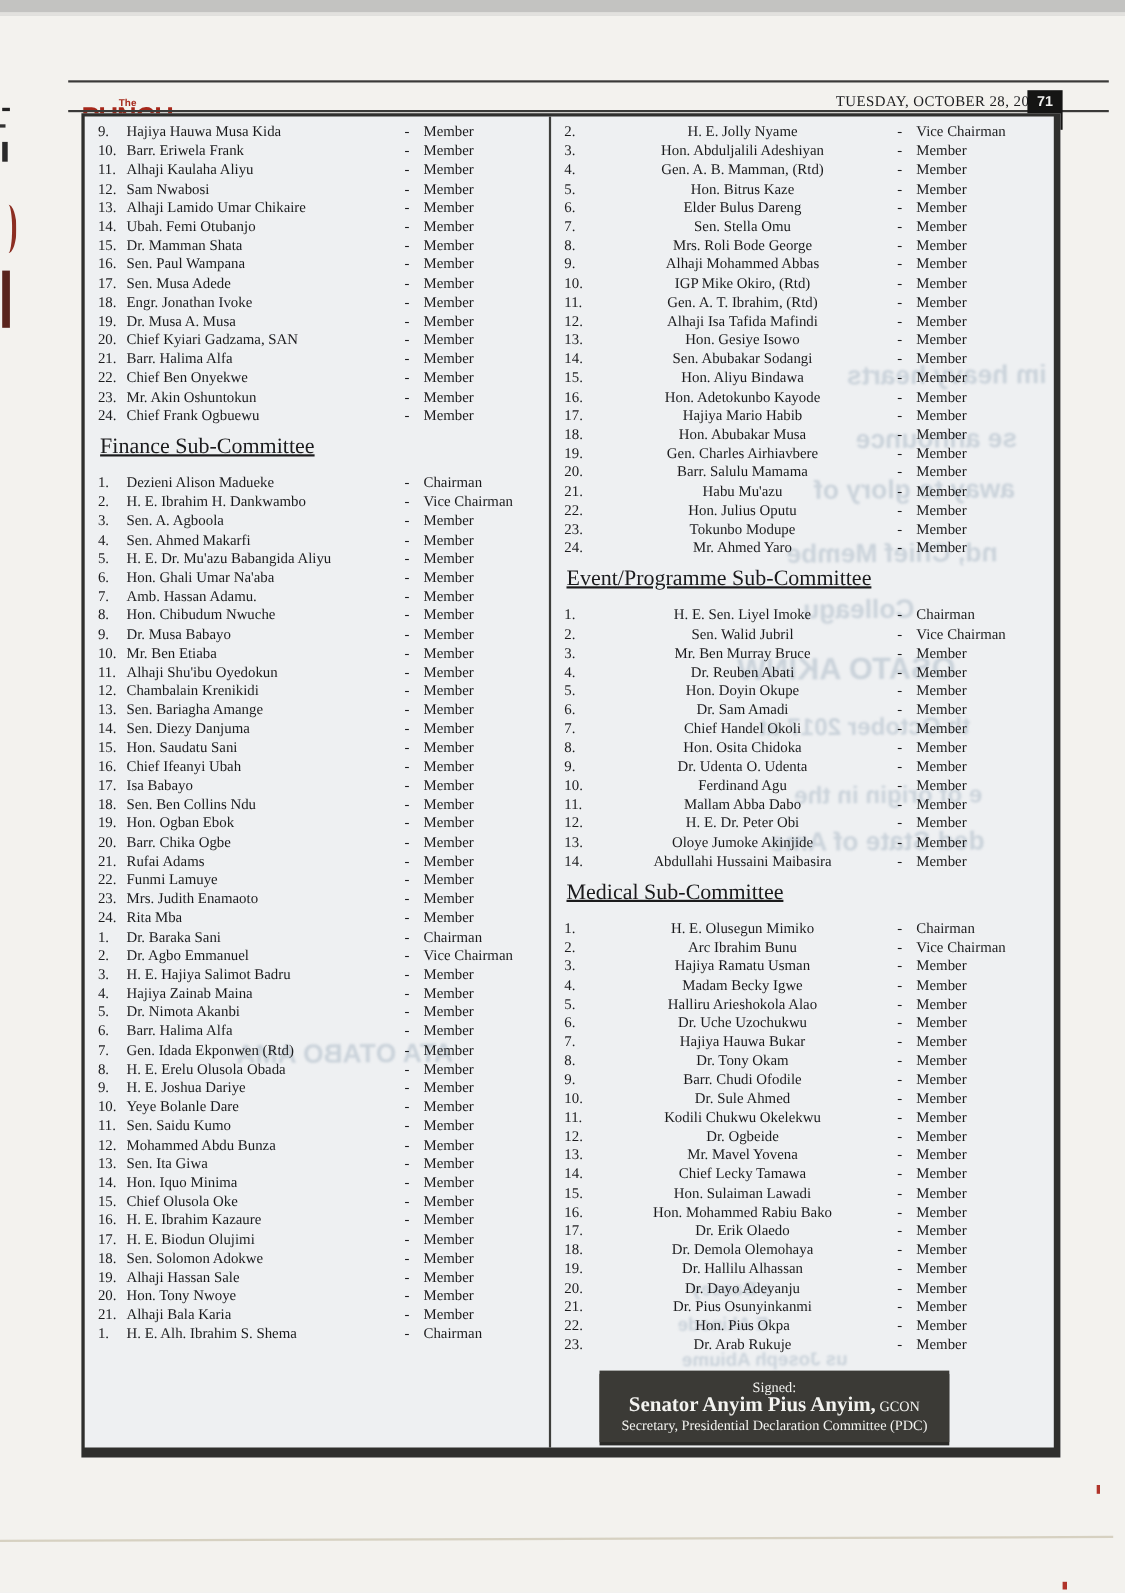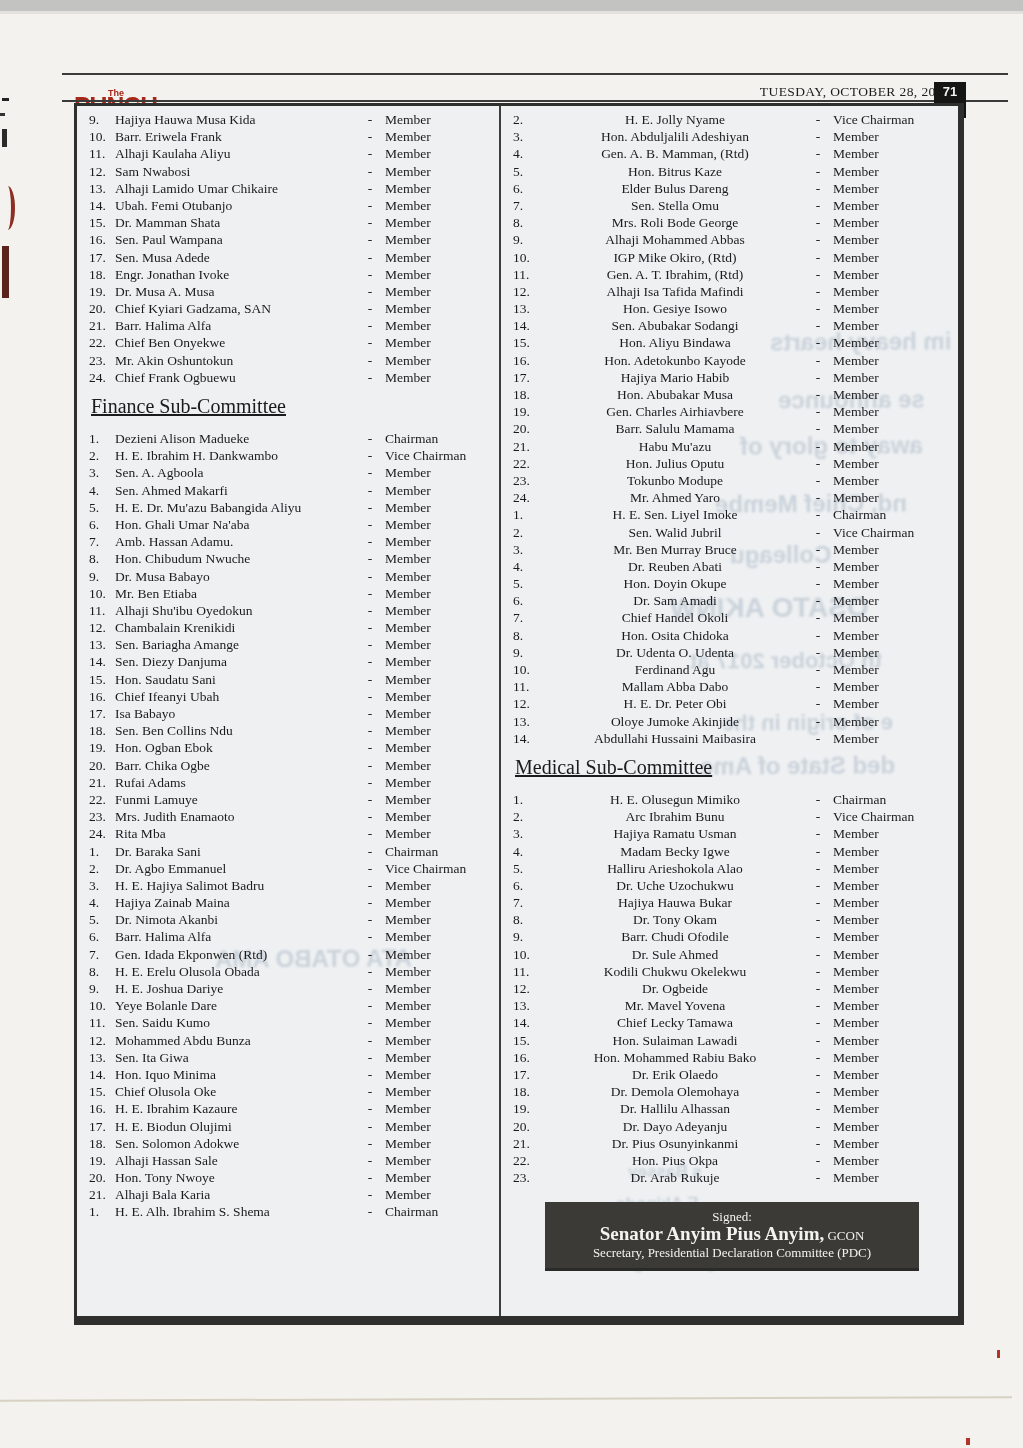--- a/index.html
+++ b/index.html
@@ -36,21 +36,21 @@
   .col.right{flex:1;}
   .row{display:flex;align-items:baseline;height:17.2px;font-size:13.5px;line-height:17.2px;}
   .row .num{flex:0 0 26px;margin-left:12px;}
   .row .nm{flex:0 0 240px;white-space:nowrap;overflow:visible;}
   .row .dash{flex:0 0 30px;text-align:center;}
   .row .role{flex:1;white-space:nowrap;}
   .col.right .row .num{flex-basis:34px;}
   .col.right .row .nm{flex-basis:256px;text-align:center;}
   .heading{font-size:20px;font-weight:normal;text-decoration:underline;
     margin:12px 0 15px 14px;line-height:17px;}
-  .signed{margin:16px 0 0 44px;width:374px;background:#3b3a36;color:#f3f3f0;
+  .signed{margin:16px 0 0 44px;width:318px;background:#3b3a36;color:#f3f3f0;
     text-align:center;padding:6px 4px 7px;box-sizing:border-box;line-height:17px;
     font-size:13px;box-shadow:0 3px 0 #2a2a28;}
   .signed .b{font-weight:bold;font-size:19px;}
   
   .ghost-layer{position:absolute;left:0;top:0;width:1023px;height:1448px;z-index:1;pointer-events:none;}
   .ghost{position:absolute;display:inline-block;font-family:"Liberation Sans",sans-serif;
     font-weight:bold;color:#9fafbe;opacity:.45;white-space:nowrap;
     transform:scaleX(-1) rotate(.4deg);filter:blur(1.2px);}
   .faint-line{position:absolute;left:0;top:1398px;width:1012px;height:2px;background:#d6d1c1;
     transform:rotate(-.2deg);}
@@ -600,20 +600,21 @@
         <span class="nm">Tokunbo Modupe</span>
         <span class="dash">-</span>
         <span class="role">Member</span>
       </div>
       <div class="row">
         <span class="num">24.</span>
         <span class="nm">Mr. Ahmed Yaro</span>
         <span class="dash">-</span>
         <span class="role">Member</span>
       </div>
+      <div class="heading">Event/Programme Sub-Committee</div>
       <div class="row">
         <span class="num">1.</span>
         <span class="nm">H. E. Sen. Liyel Imoke</span>
         <span class="dash">-</span>
         <span class="role">Chairman</span>
       </div>
       <div class="row">
         <span class="num">2.</span>
         <span class="nm">Sen. Walid Jubril</span>
         <span class="dash">-</span>

